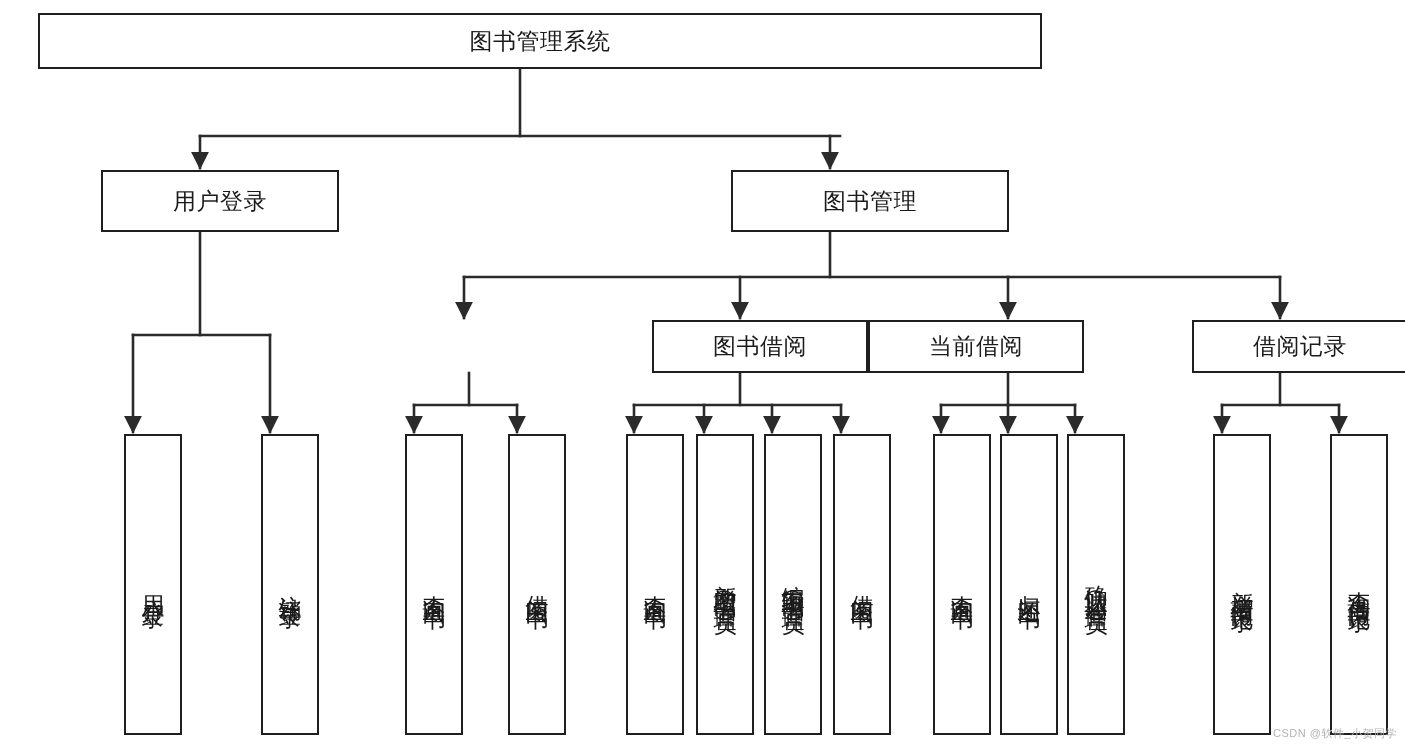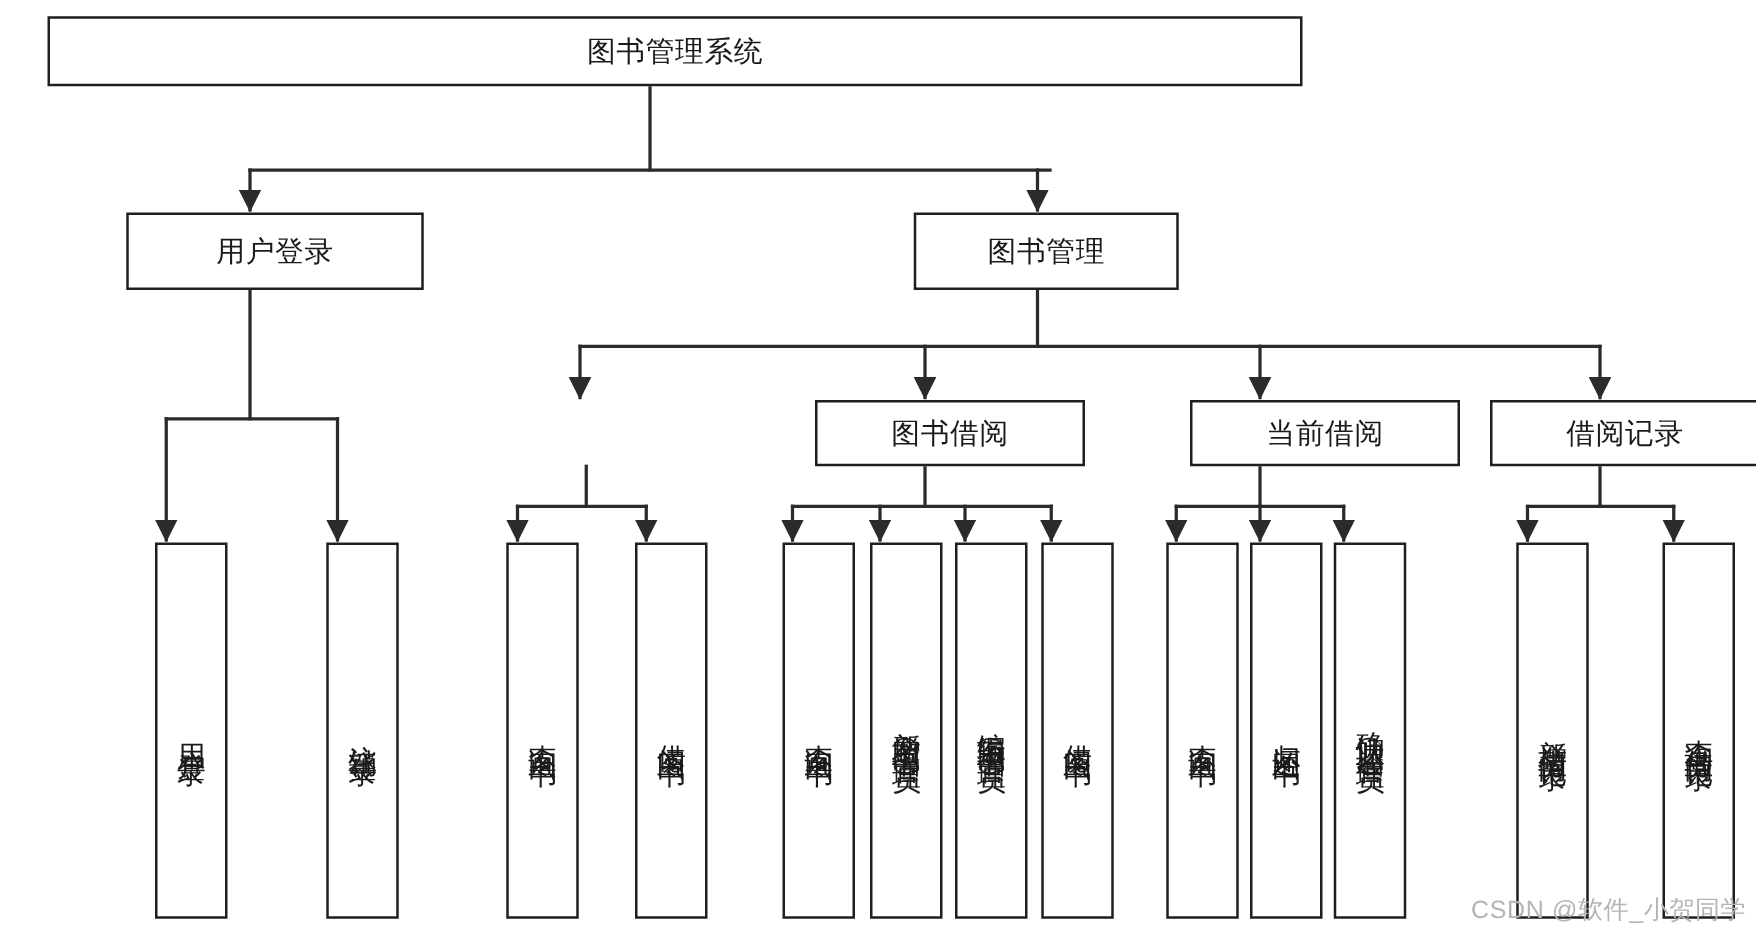--- a/index.html
+++ b/index.html
@@ -50,21 +50,21 @@
     font-size: 23px;
     writing-mode: vertical-rl;
     text-orientation: upright;
     letter-spacing: 4px;
     line-height: 1;
   }
   #watermark {
     position: absolute;
     right: 8px;
     bottom: 6px;
-    font-size: 20px;
+    font-size: 11px;
     color: #b4b4b4;
     letter-spacing: 0.5px;
     white-space: nowrap;
     pointer-events: none;
   }
 </style>
 </head>
 <body>
 
 <div id="diagram-root">
@@ -120,30 +120,30 @@
   </svg>
 
   <div class="node horizontal" style="left:18px; top:13px; width:1004px; height:56px;">
     <span class="node-label">图书管理系统</span>
   </div>
 
   <div class="node horizontal" style="left:81px; top:170px; width:238px; height:62px;">
     <span class="node-label">用户登录</span>
   </div>
 
-  <div class="node horizontal" style="left:711px; top:170px; width:212px; height:62px;">
+  <div class="node horizontal" style="left:711px; top:170px; width:278px; height:62px;">
     <span class="node-label">图书管理</span>
   </div>
 
 
   <div class="node horizontal" style="left:632px; top:320px; width:216px; height:53px;">
     <span class="node-label">图书借阅</span>
   </div>
 
-  <div class="node horizontal" style="left:932px; top:320px; width:216px; height:53px;">
+  <div class="node horizontal" style="left:848px; top:320px; width:216px; height:53px;">
     <span class="node-label">当前借阅</span>
   </div>
 
   <div class="node horizontal" style="left:1172px; top:320px; width:216px; height:53px;">
     <span class="node-label">借阅记录</span>
   </div>
 
   <div class="node vertical" style="left:104px; top:434px; width:58px; height:301px;">
     <span class="node-label">用户登录</span>
   </div>

